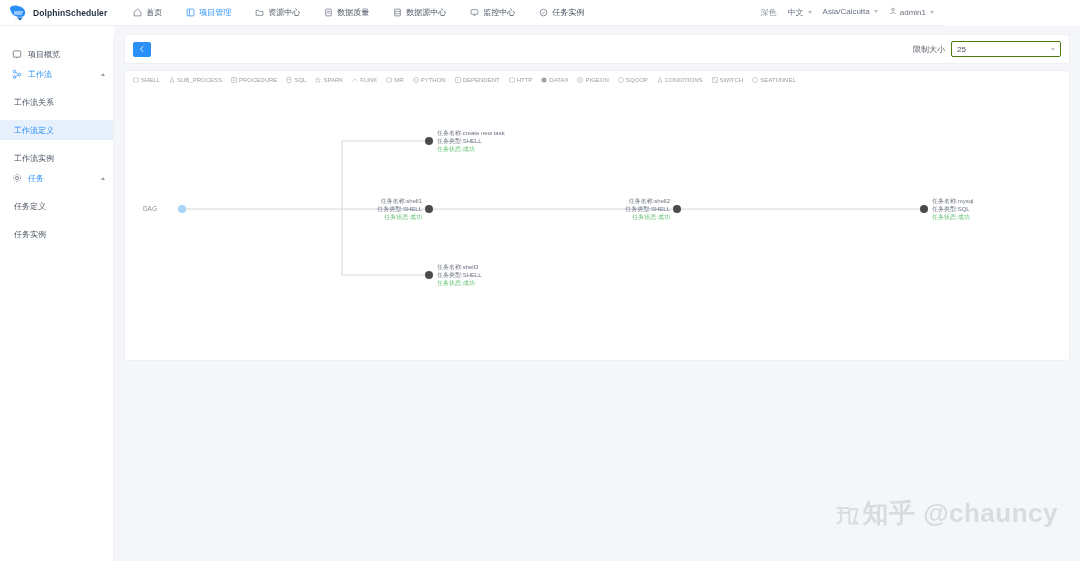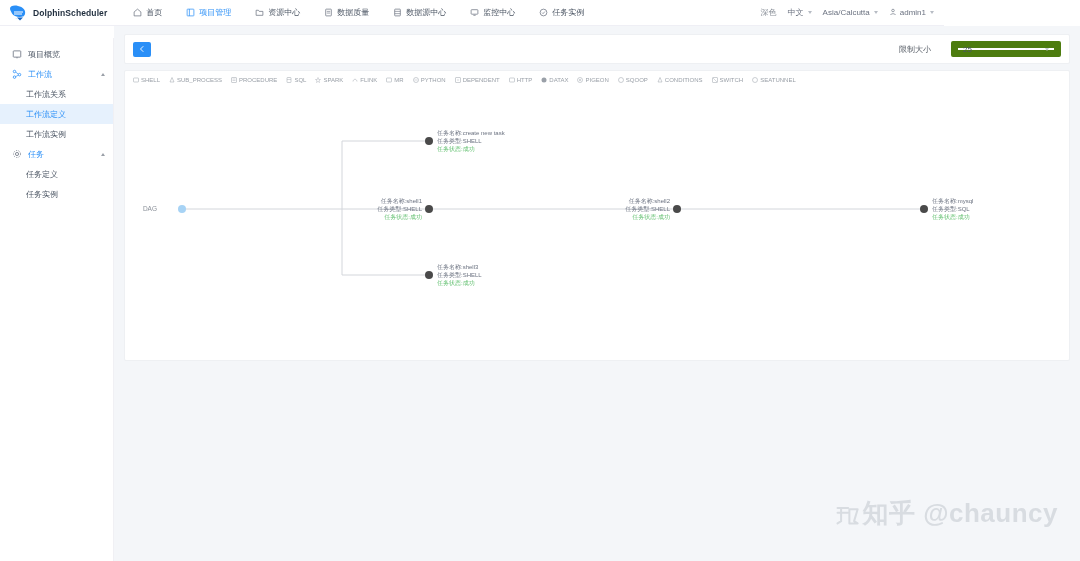--- a/index.html
+++ b/index.html
@@ -30,21 +30,21 @@
   .topnav { display: flex; align-items: center; margin-left: 14px; gap: 0px; }
   .topnav-item {
     display: flex; align-items: center; gap: 4px;
     padding: 0 12px; height: 26px;
     font-size: 8px; color: #4b5563; white-space: nowrap; cursor: pointer;
   }
   .topnav-item.active { color: #2a8ff7; }
   .topnav-item .ico { width: 9px; height: 9px; display: inline-flex; align-items: center; justify-content: center; }
   .topnav-item .ico svg { display: block; }
 
-  .topright { margin-left: auto; display: flex; align-items: center; gap: 11px; margin-right: 10px; }
+  .topright { margin-left: auto; display: flex; align-items: flex-start; gap: 11px; margin-right: 10px; }
   .topright .tr-item {
     display: flex; align-items: center; gap: 3px;
     font-size: 8px; color: #6b7280; white-space: nowrap; cursor: pointer;
   }
   .caret {
     width: 0; height: 0; border-left: 2.5px solid transparent;
     border-right: 2.5px solid transparent; border-top: 3px solid #b7bcc4;
     margin-left: 1px;
   }
   .theme-label { font-size: 8px; color: #8a9099; cursor: pointer; }
@@ -66,21 +66,21 @@
   .side-row .sico { width: 10px; height: 10px; margin-right: 6px; display: inline-flex; align-items: center; justify-content: center; }
   .side-row.group { color: #2a8ff7; }
   .side-row.group .sico svg { stroke: #2a8ff7; fill: none; }
   .side-row .arrow {
     margin-left: auto; width: 0; height: 0;
     border-left: 2.5px solid transparent; border-right: 2.5px solid transparent;
     border-bottom: 3px solid #9aa0a8;
   }
   .side-sub {
     display: flex; align-items: center; height: 20px;
-    padding-left: 26px; font-size: 8px; color: #4b5563; cursor: pointer;
+    padding-left: 14px; font-size: 8px; color: #4b5563; cursor: pointer; margin-top: 8px;
   }
   .side-sub.selected { background: #e6f1fd; color: #2a8ff7; }
   .scroll-rail {
     position: absolute; left: 119px; top: 272px;
     width: 2px; height: 40px; background: #dfe3e8; border-radius: 1px;
   }
 
   
   .main {
     position: absolute; top: 26px; left: 114px;
@@ -93,24 +93,24 @@
     background: #fff; border: 1px solid #eef0f3; border-radius: 2px;
     height: 30px; display: flex; align-items: center;
     padding: 0 8px; margin-bottom: 6px;
   }
   .back-btn {
     width: 18px; height: 15px; background: #2a8ff7; border-radius: 2px;
     display: flex; align-items: center; justify-content: center;
     cursor: pointer; border: none;
   }
   .back-btn svg { display: block; }
-  .tool-right { margin-left: auto; display: flex; align-items: center; gap: 20px; }
+  .tool-right { margin-left: auto; display: flex; align-items: center; gap: 6px; }
   .tool-label { font-size: 8px; color: #5a6069; white-space: nowrap; }
   .select-box {
-    width: 110px; height: 16px; border: 7px solid #4d7c0f; border-radius: 2px;
+    width: 110px; height: 16px; border: 1px solid #4d7c0f; border-radius: 2px;
     display: flex; align-items: center; padding: 0 5px;
     font-size: 8px; color: #4b5563; background: #fff; cursor: pointer;
   }
   .select-box .sel-caret {
     margin-left: auto; width: 0; height: 0;
     border-left: 2.5px solid transparent; border-right: 2.5px solid transparent;
     border-top: 3px solid #c2c7cf;
   }
 
   .graph-card {

